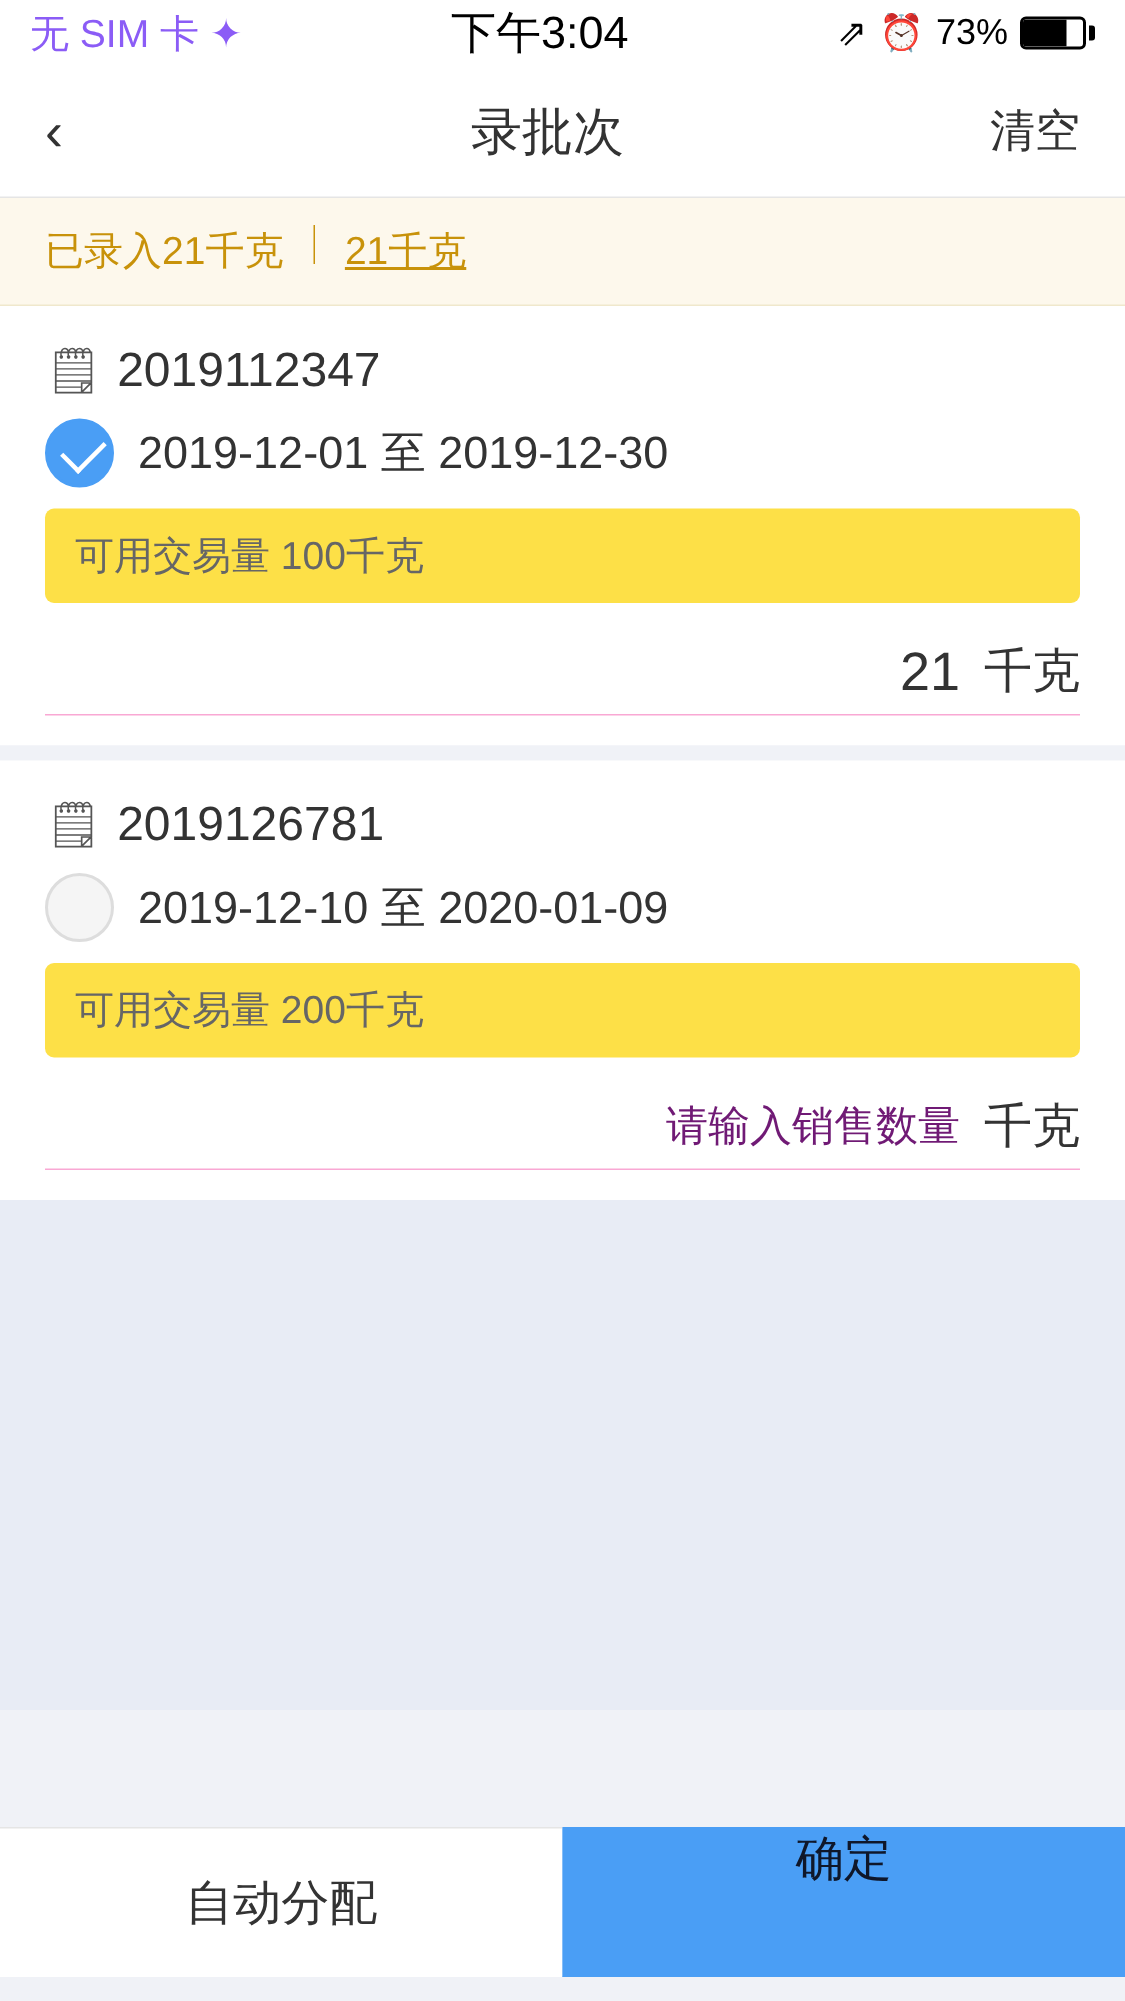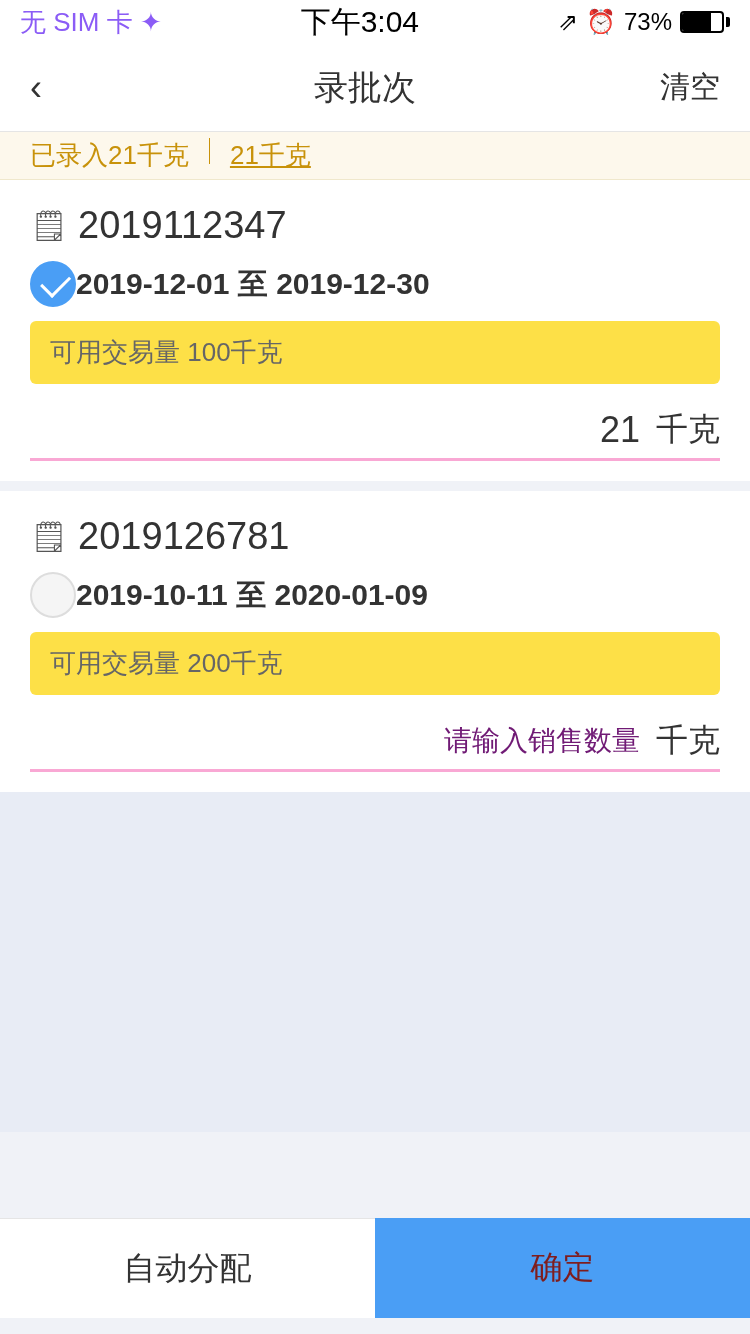--- a/index.html
+++ b/index.html
@@ -91,21 +91,21 @@
       font-size: 30px;
       color: #333;
       width: 80px;
       text-align: right;
       cursor: pointer;
     }
 
     
     .info-banner {
       background: #fdf8ec;
-      padding: 6px 30px;
+      padding: 18px 30px;
       display: flex;
       align-items: flex-start;
       gap: 20px;
       border-bottom: 1px solid #f0e8cc;
     }
     .info-label {
       font-size: 26px;
       color: #c8920a;
     }
     .info-divider {
@@ -129,30 +129,30 @@
       display: flex;
       align-items: center;
       gap: 10px;
       margin-bottom: 14px;
     }
     .batch-icon {
       font-size: 30px;
       color: #555;
     }
     .batch-number {
-      font-size: 38px;
+      font-size: 32px;
       color: #333;
       font-weight: 500;
     }
 
     .batch-date-row {
       display: flex;
       align-items: center;
+      gap: 16px;
       margin-bottom: 14px;
-      font-weight: bold;
     }
     .radio-circle {
       width: 46px;
       height: 46px;
       border-radius: 50%;
       border: 2px solid #ddd;
       background: #f5f5f5;
       display: flex;
       align-items: center;
       justify-content: center;
@@ -185,21 +185,21 @@
       color: #666;
       margin-bottom: 14px;
     }
 
     .batch-input-row {
       display: flex;
       align-items: center;
       justify-content: flex-end;
       gap: 16px;
       padding: 10px 0 6px 0;
-      border-bottom: 3px solid #f9a8d4;
+      border-bottom: 1px solid #f9a8d4;
       margin-top: 6px;
     }
     .quantity-value {
       font-size: 36px;
       color: #333;
       font-weight: 500;
     }
     .quantity-unit {
       font-size: 32px;
       color: #333;
@@ -241,24 +241,24 @@
       justify-content: center;
       font-size: 32px;
       color: #333;
       border-top: 1px solid #e5e5e5;
       cursor: pointer;
     }
     .footer-confirm {
       flex: 1;
       background: #4a9ef5;
       display: flex;
-      align-items: center;
+      align-items: flex-start;
       justify-content: center;
       font-size: 32px;
-      color: #7f1d1d;
+      color: #0f172a;
       cursor: pointer;
     }
   </style>
 </head>
 <body>
 
 <div class="status-bar">
   <span class="status-left">无 SIM 卡 ✦</span>
   <span class="status-center">下午3:04</span>
   <span class="status-right">
@@ -304,21 +304,21 @@
 
 <div class="section-sep"></div>
 
 <div class="batch-item">
   <div class="batch-header">
     <span class="batch-icon">🗒</span>
     <span class="batch-number">2019126781</span>
   </div>
   <div class="batch-date-row">
     <div class="radio-circle"></div>
-    <span class="batch-date">2019-10-11 至 2020-01-09</span>
+    <span class="batch-date">2019-12-10 至 2020-01-09</span>
   </div>
   <div class="batch-available">可用交易量 200千克</div>
   <div class="batch-input-row">
     <span class="quantity-input-placeholder">请输入销售数量</span>
     <span class="quantity-unit">千克</span>
   </div>
 </div>
 
 <div class="bottom-area" style="height: 340px;"></div>
 

